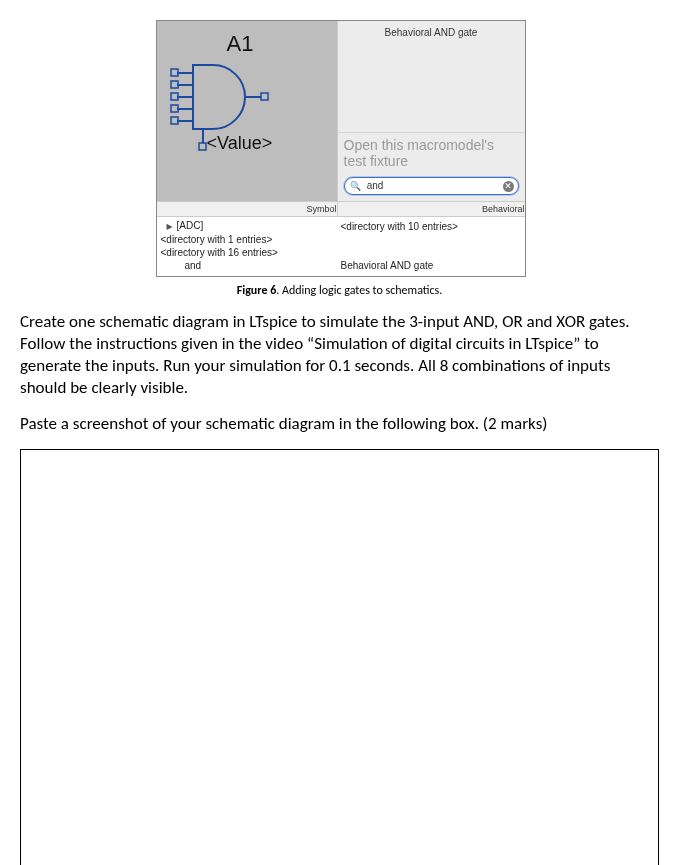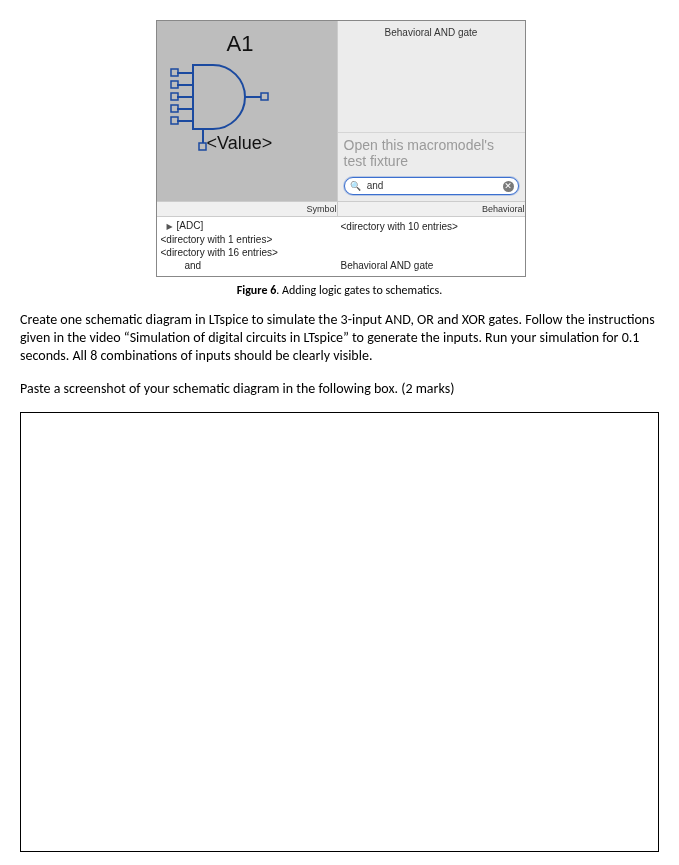--- a/index.html
+++ b/index.html
@@ -159,21 +159,21 @@
     font-family: Arial, sans-serif;
     color: #111;
   }
   .figure-caption {
     text-align: center;
     font-size: 12px;
     margin: 4px 0 14px 0;
   }
   .figure-caption b { font-weight: bold; }
   .para {
-    font-size: 14px;
+    font-size: 17px;
     line-height: 1.3;
     margin: 0 0 14px 0;
   }
   .answer-box {
     border: 1.5px solid #000;
     width: 100%;
     height: 440px;
     box-sizing: border-box;
   }
 </style>

